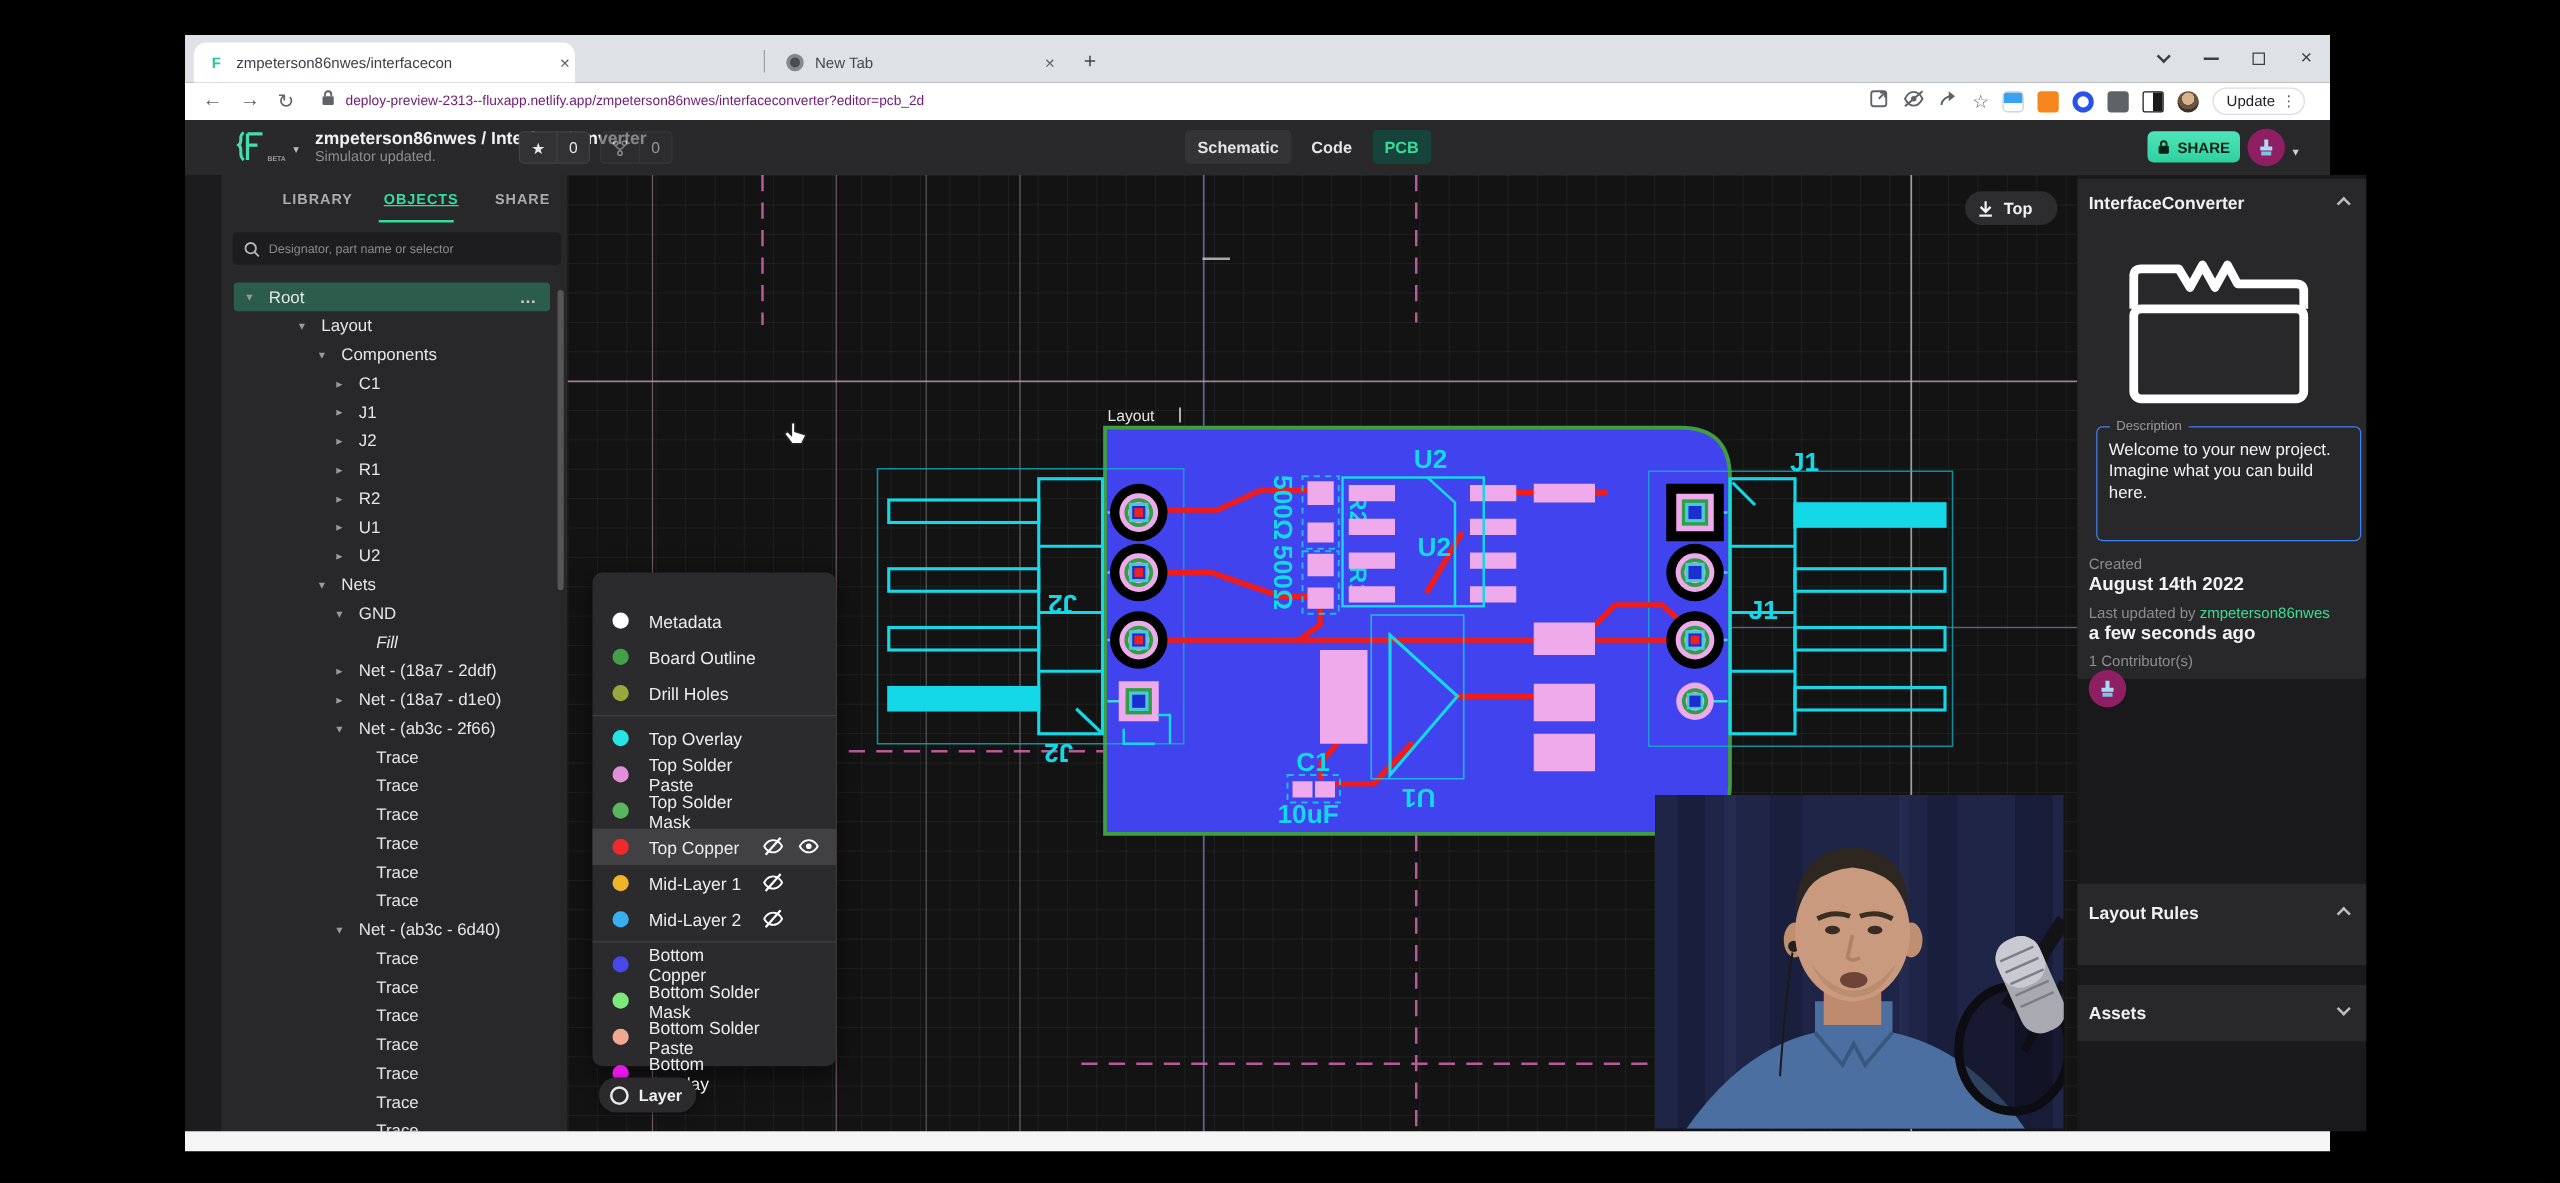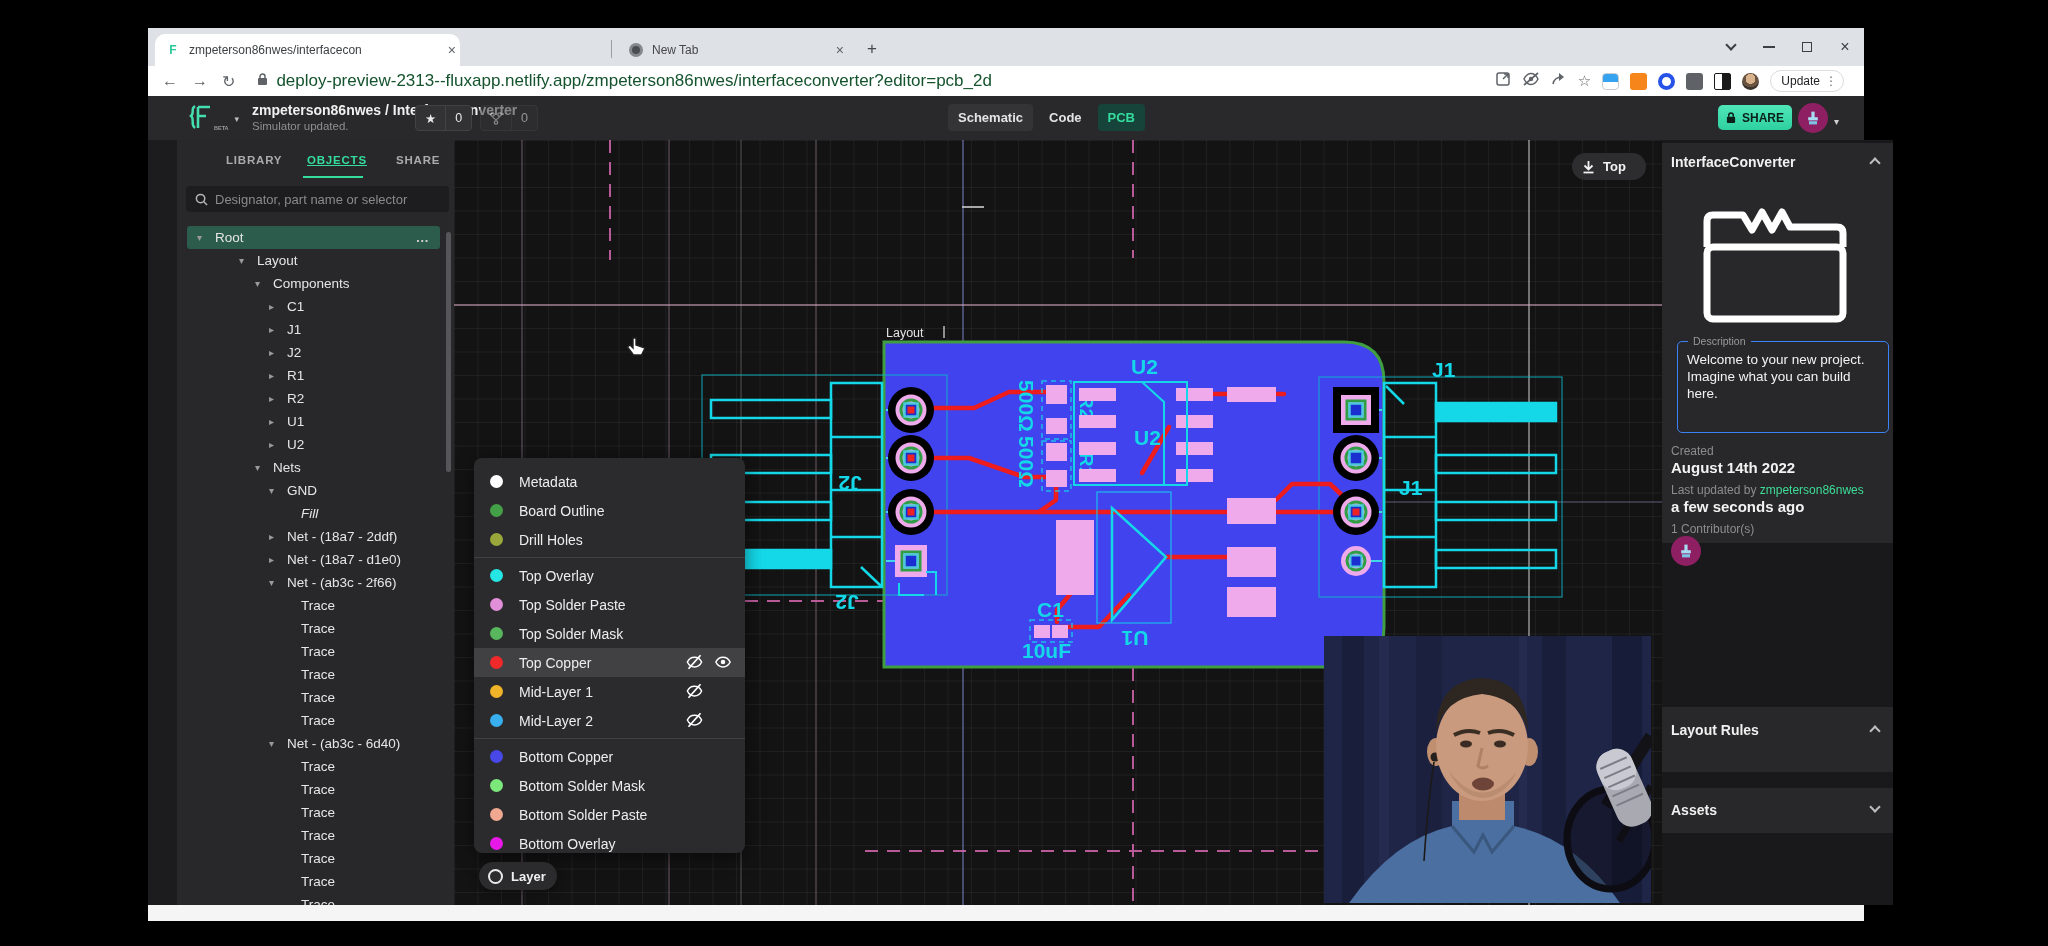--- a/index.html
+++ b/index.html
@@ -20,21 +20,21 @@
   .fav-circle { width:14px; height:14px; border-radius:50%; background:#4a4d52; border:3px solid #85888d; }
   .newtab-btn { position:absolute; left:712px; top:10px; width:24px; height:24px; text-align:center; line-height:22px; font-size:17px; color:#45474a; border-radius:50%; }
   .tab-divider { position:absolute; left:463px; top:12px; width:1px; height:18px; background:#9aa0a6; }
   .winctl { position:absolute; top:0; height:38px; display:flex; align-items:center; justify-content:center; width:38px; color:#3c4043; }
   .wc-min { width:12px; height:2px; background:#3c4043; }
   .wc-restore { width:10px; height:10px; border:1.5px solid #3c4043; }
   .wc-chev { width:8px; height:8px; border-right:2px solid #3c4043; border-bottom:2px solid #3c4043; transform:rotate(45deg); margin-top:-4px; }
 
   #urlbar { position:absolute; left:0; top:38px; width:1716px; height:30px; background:#fff; display:flex; align-items:center; }
   .nav-ic { font-size:16px; color:#5f6368; margin-left:14px; }
-  .url-text { font-size:17px; color:#14532d; margin-left:8px; white-space:nowrap; }
+  .url-text { font-size:11px; color:#701a75; margin-left:8px; white-space:nowrap; }
   .lock-svg { margin-left:22px; }
   .right-icons { position:absolute; right:20px; top:0; height:30px; display:flex; align-items:center; gap:11px; }
   .ext { width:17px; height:17px; border-radius:4px; }
   .update-btn { border:1px solid #dadce0; border-radius:14px; height:22px; display:flex; align-items:center; padding:0 6px 0 10px; font-size:12px; color:#202124; gap:5px; }
 
   
   #appheader { position:absolute; left:0; top:68px; width:1716px; height:44px; background:#29292b; }
   #flux-logo { position:absolute; left:38px; top:8px; display:flex; align-items:flex-end; }
   #proj-title { position:absolute; left:104px; top:6px; font-size:14px; font-weight:bold; color:#f0f0f0; }
   #proj-status { position:absolute; left:104px; top:24px; font-size:11.5px; color:#8f8f91; }
@@ -51,42 +51,42 @@
 
   
   #main { position:absolute; left:0; top:112px; width:1716px; height:765px; display:flex;margin-left:29px; }
 
   
   #sidebar { position:relative; width:277px; height:765px; background:#28282a; flex:none; overflow:hidden; }
   .side-tabs { position:absolute; top:14px; left:0; width:100%; display:flex; }
   .side-tab { font-size:11.5px; font-weight:bold; letter-spacing:.8px; color:#ababad; position:absolute; top:0; }
   .side-tab.active { color:#34dc9e;text-decoration:underline; }
   .side-tab-underline { position:absolute; left:126px; top:36px; width:60px; height:2px; background:#34dc9e; }
-  #search-box { position:absolute; left:9px; top:46px; width:263px; height:26px; background:#1d1d1f; border-radius:4px; display:flex; align-items:center; color:#8a8a8c; font-size:13px; gap:7px; padding-left:9px; }
+  #search-box { position:absolute; left:9px; top:46px; width:263px; height:26px; background:#1d1d1f; border-radius:4px; display:flex; align-items:center; color:#8a8a8c; font-size:10px; gap:7px; padding-left:9px; }
   #object-tree { position:absolute; left:0; top:86px; width:277px; }
   .trow { height:23px; display:flex; align-items:center; font-size:13.5px; color:#e6e6e6; position:relative; }
   .trow .chev { width:18px; color:#9a9a9c; font-size:10px; flex:none; text-align:left; }
   .trow.sel { background:#2b5c4c; border-radius:3px; margin:0 14px 0 10px; }
   .trow.sel .chev { margin-left:5px; }
   .trow .menu-dots { position:absolute; right:10px; color:#cfcfcf; font-weight:bold; letter-spacing:1px; }
   .trow.italic .lbl { font-style:italic; }
   #tree-scrollbar { position:absolute; left:269px; top:92px; width:5px; height:240px; background:#55555a; border-radius:3px; }
 
   
   #canvas { position:relative; width:1208px; height:765px; flex:none; background:#131314;
     background-image:
       linear-gradient(rgba(255,255,255,0.05) 1px, transparent 1px),
       linear-gradient(90deg, rgba(255,255,255,0.05) 1px, transparent 1px);
     background-size:23.5px 23.5px; overflow:hidden; }
   svg text { font-family:"Liberation Sans", sans-serif; }
   .pcb-label { fill:#14d8e8; font-weight:bold; font-size:21px; }
   .pcb-label-sm { fill:#14d8e8; font-weight:bold; font-size:19px; }
 
   
-  #layer-popup { position:absolute; left:20px; top:318px; width:271px; height:395px; background:#2b2b2d; border-radius:8px; box-shadow:0 4px 18px rgba(0,0,0,.5); padding-top:9px; }
+  #layer-popup { position:absolute; left:20px; top:318px; width:195px; height:395px; background:#2b2b2d; border-radius:8px; box-shadow:0 4px 18px rgba(0,0,0,.5); padding-top:24px; }
   .lrow { height:29px; display:flex; align-items:center; padding:0 8px 0 16px; gap:0; }
   .lrow.hl { background:#414144; }
   .lrow .dot { width:13px; height:13px; border-radius:50%; flex:none; }
   .lrow .lname { font-size:14px; color:#ededed; margin-left:16px; flex:1; }
   .lrow .slotA { width:20px; height:20px; flex:none; }
   .lrow .slotB { width:24px; height:20px; flex:none; margin-left:8px; }
   .ldivider { height:1px; background:#404043; margin:3px 0; }
   #layer-btn { position:absolute; left:25px; top:722px; width:78px; height:28px; background:#2b2b2d; border-radius:14px; display:flex; align-items:center; gap:8px; padding-left:9px; box-shadow:0 2px 8px rgba(0,0,0,.4); }
   #layer-btn .ring { width:15px; height:15px; border:2px solid #e8e8e8; border-radius:50%; }
   #layer-btn .txt { color:#f0f0f0; font-size:13px; font-weight:bold; }

